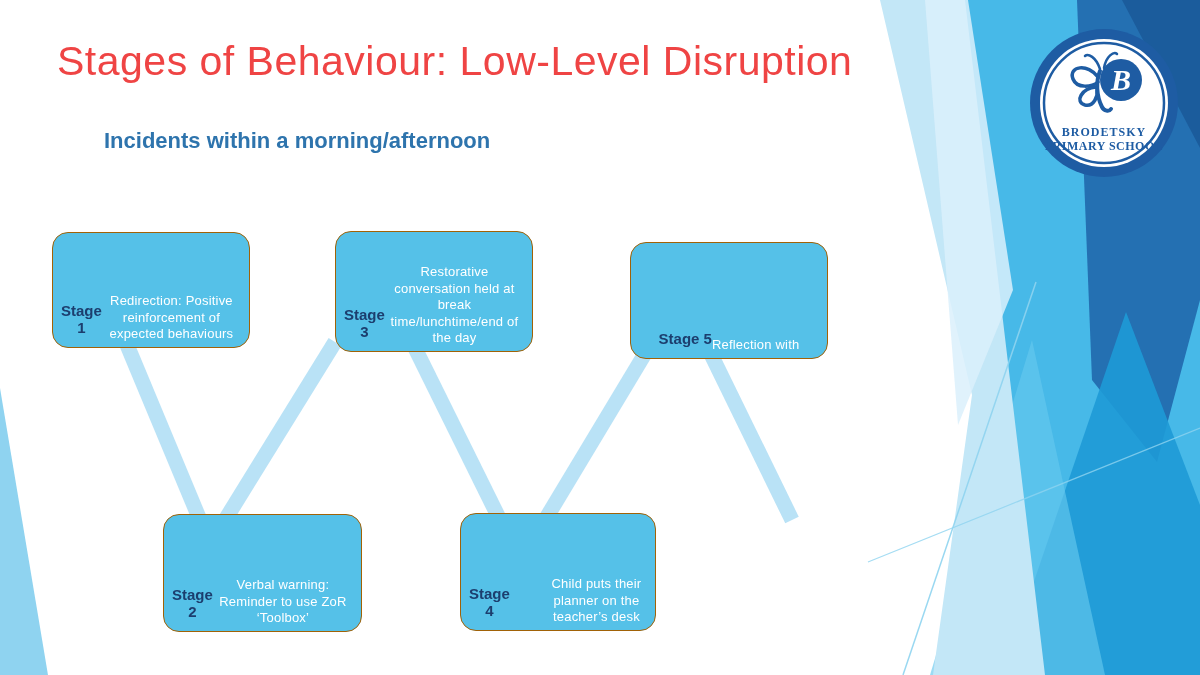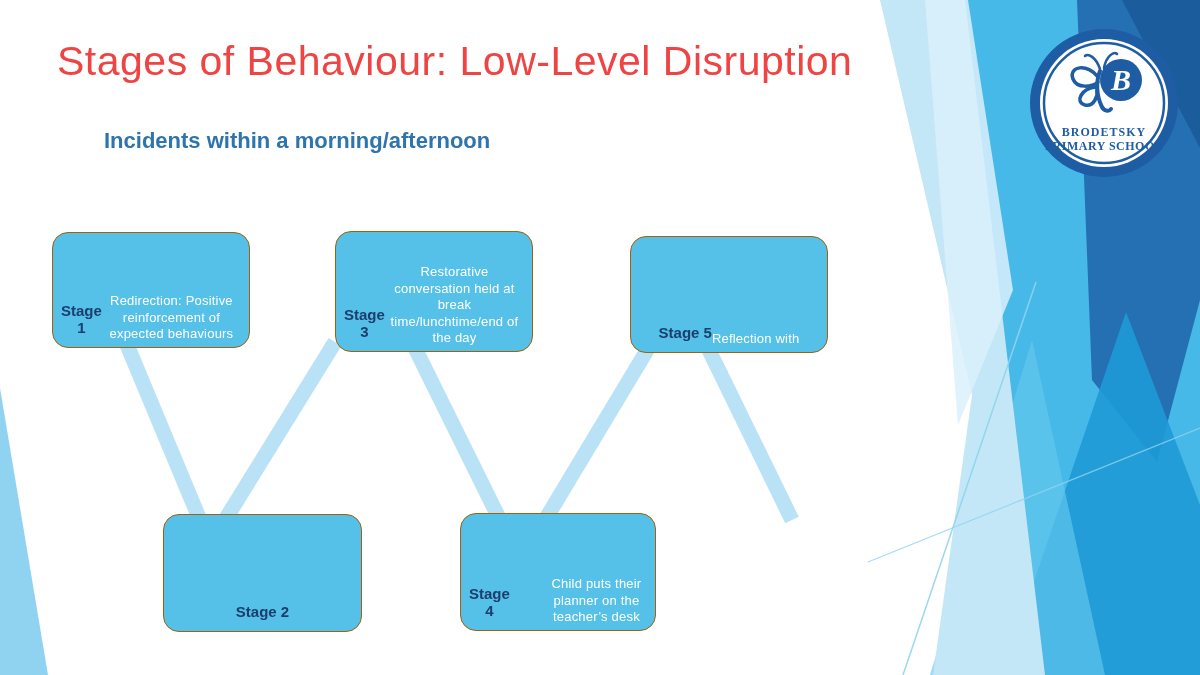--- a/index.html
+++ b/index.html
@@ -37,21 +37,21 @@
     font-size:15px;font-weight:bold;color:#1c3e6e;margin:0 0 7px 0;
   }
   .stage-desc{
     font-size:13px;font-weight:normal;color:#ffffff;line-height:1.28;margin:0;
     letter-spacing:.2px;
   }
   .b1{left:52px; top:232px; width:198px; height:116px;}
   .b2{left:163px;top:514px; width:199px; height:118px;}
   .b3{left:335px;top:231px; width:198px; height:121px;}
   .b4{left:460px;top:513px; width:196px; height:118px;gap:36px;}
-  .b5{left:630px;top:236px; width:198px; height:117px;}
+  .b5{left:630px;top:242px; width:198px; height:117px;}
   .b6{left:748px;top:513px; width:198px; height:118px;}
   .logo{
     position:absolute;left:1028px;top:27px;width:152px;height:152px;z-index:4;
   }
 </style>
 </head>
 <body>
 
 <div class="slide">
 
@@ -85,20 +85,21 @@
 
   <h1 class="slide-title">Stages of Behaviour: Low-Level Disruption</h1>
   <p class="slide-subtitle">Incidents within a morning/afternoon</p>
 
   <div class="stage-box b1">
     <p class="stage-title">Stage 1</p>
     <p class="stage-desc">Redirection: Positive reinforcement of expected behaviours</p>
   </div>
   <div class="stage-box b2">
     <p class="stage-title">Stage 2</p>
+    <p class="stage-desc">Verbal warning: Reminder to use ZoR ‘Toolbox’</p>
   </div>
   <div class="stage-box b3">
     <p class="stage-title">Stage 3</p>
     <p class="stage-desc">Restorative conversation held at break time/lunchtime/end of the day</p>
   </div>
   <div class="stage-box b4">
     <p class="stage-title">Stage 4</p>
     <p class="stage-desc">Child puts their planner on the teacher’s desk</p>
   </div>
   <div class="stage-box b5">

